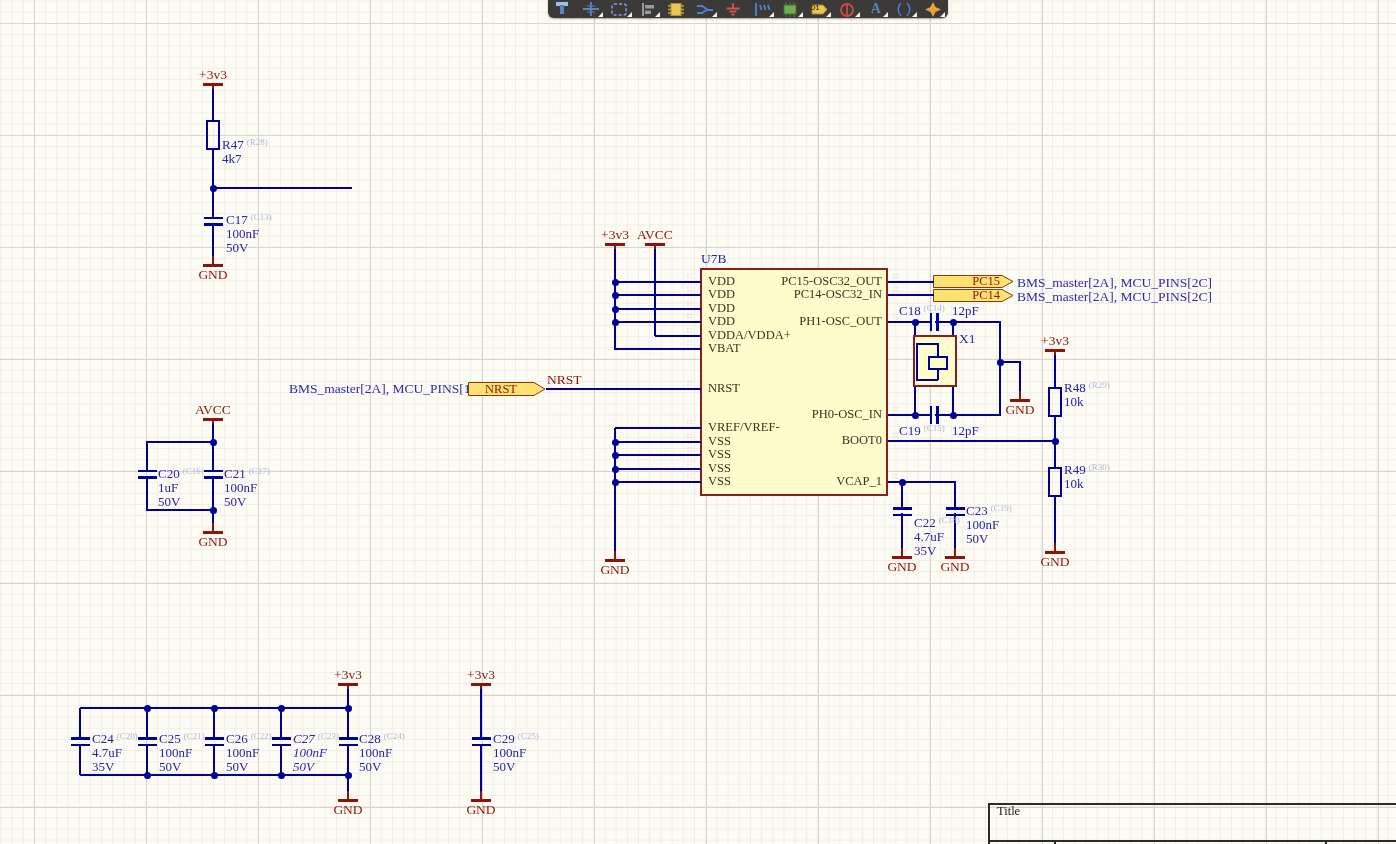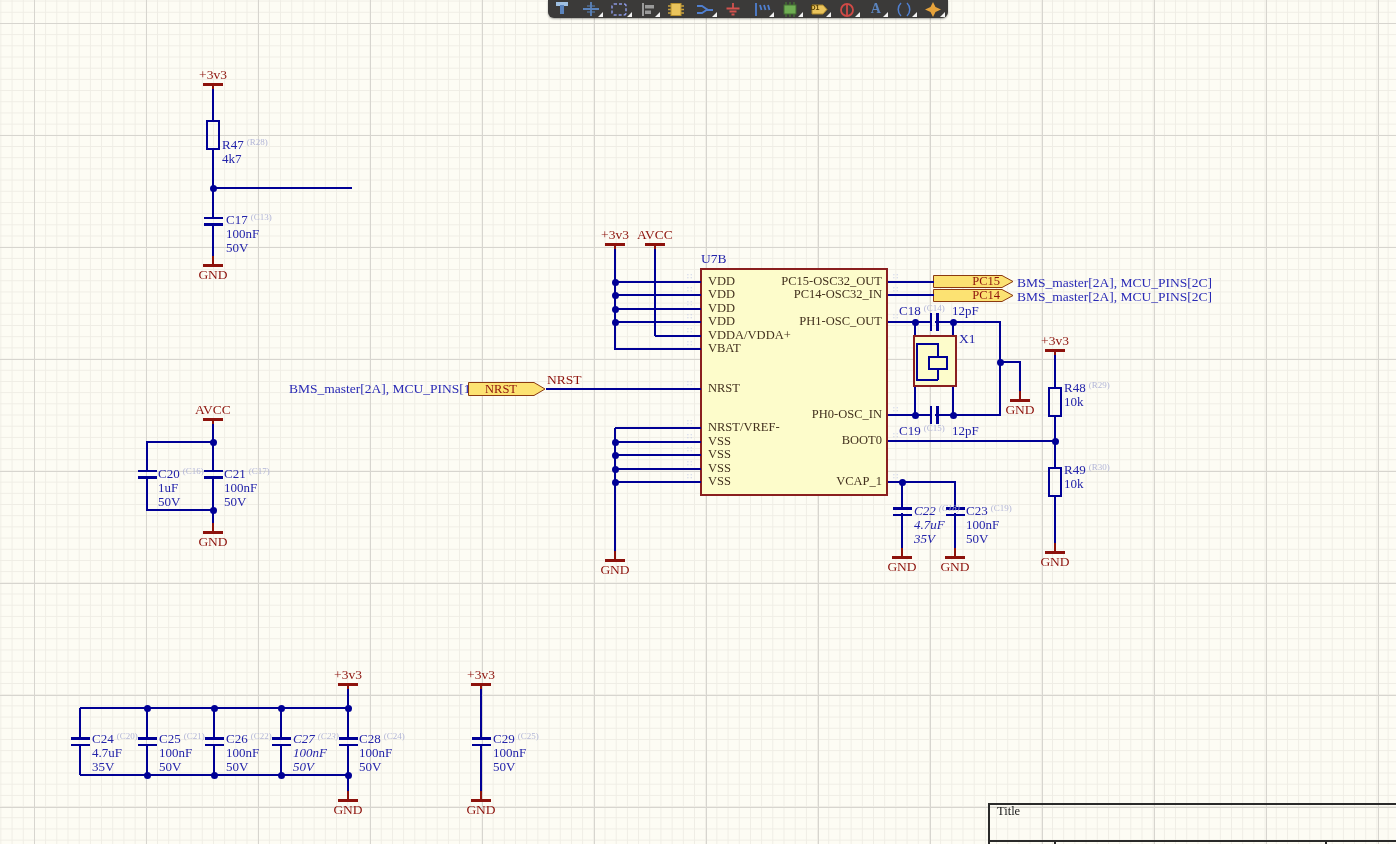--- a/index.html
+++ b/index.html
@@ -140,21 +140,21 @@
       <span class="pin" style="left:708px;top:302px;">VDD</span>
  <span class="pinmark" style="left:687px;top:300px;">∷</span>
       <span class="pin" style="left:708px;top:315px;">VDD</span>
  <span class="pinmark" style="left:687px;top:313px;">∷</span>
       <span class="pin" style="left:708px;top:329px;">VDDA/VDDA+</span>
  <span class="pinmark" style="left:687px;top:327px;">∷</span>
       <span class="pin" style="left:708px;top:342px;">VBAT</span>
  <span class="pinmark" style="left:687px;top:340px;">∷</span>
       <span class="pin" style="left:708px;top:382px;">NRST</span>
  <span class="pinmark" style="left:687px;top:380px;">∷</span>
-      <span class="pin" style="left:708px;top:421px;">NRST/VREF-</span>
+      <span class="pin" style="left:708px;top:421px;">VREF/VREF-</span>
  <span class="pinmark" style="left:687px;top:419px;">∷</span>
       <span class="pin" style="left:708px;top:435px;">VSS</span>
  <span class="pinmark" style="left:687px;top:433px;">∷</span>
       <span class="pin" style="left:708px;top:448px;">VSS</span>
  <span class="pinmark" style="left:687px;top:446px;">∷</span>
       <span class="pin" style="left:708px;top:462px;">VSS</span>
  <span class="pinmark" style="left:687px;top:460px;">∷</span>
       <span class="pin" style="left:708px;top:475px;">VSS</span>
  <span class="pinmark" style="left:687px;top:473px;">∷</span>
       <span class="pin" style="left:700px;top:275px;width:182px;text-align:right;">PC15-OSC32_OUT</span>
@@ -450,21 +450,21 @@
       <div class="clabel" style="left:158px;top:465px;">
         <div><span>C20</span><span class="ref">(C16)</span></div>
  <div>1uF</div>
         <div>50V</div>
       </div>
       <div class="clabel" style="left:224px;top:465px;">
         <div><span>C21</span><span class="ref">(C17)</span></div>
  <div>100nF</div>
         <div>50V</div>
       </div>
-      <div class="clabel" style="left:914px;top:502px;font-style:italic;">
+      <div class="clabel" style="left:914px;top:514px;">
         <div><span>C22</span><span class="ref">(C18)</span></div>
  <div>4.7uF</div>
         <div>35V</div>
       </div>
       <div class="clabel" style="left:966px;top:502px;">
         <div><span>C23</span><span class="ref">(C19)</span></div>
  <div>100nF</div>
         <div>50V</div>
       </div>
       <div class="clabel" style="left:92px;top:730px;">

